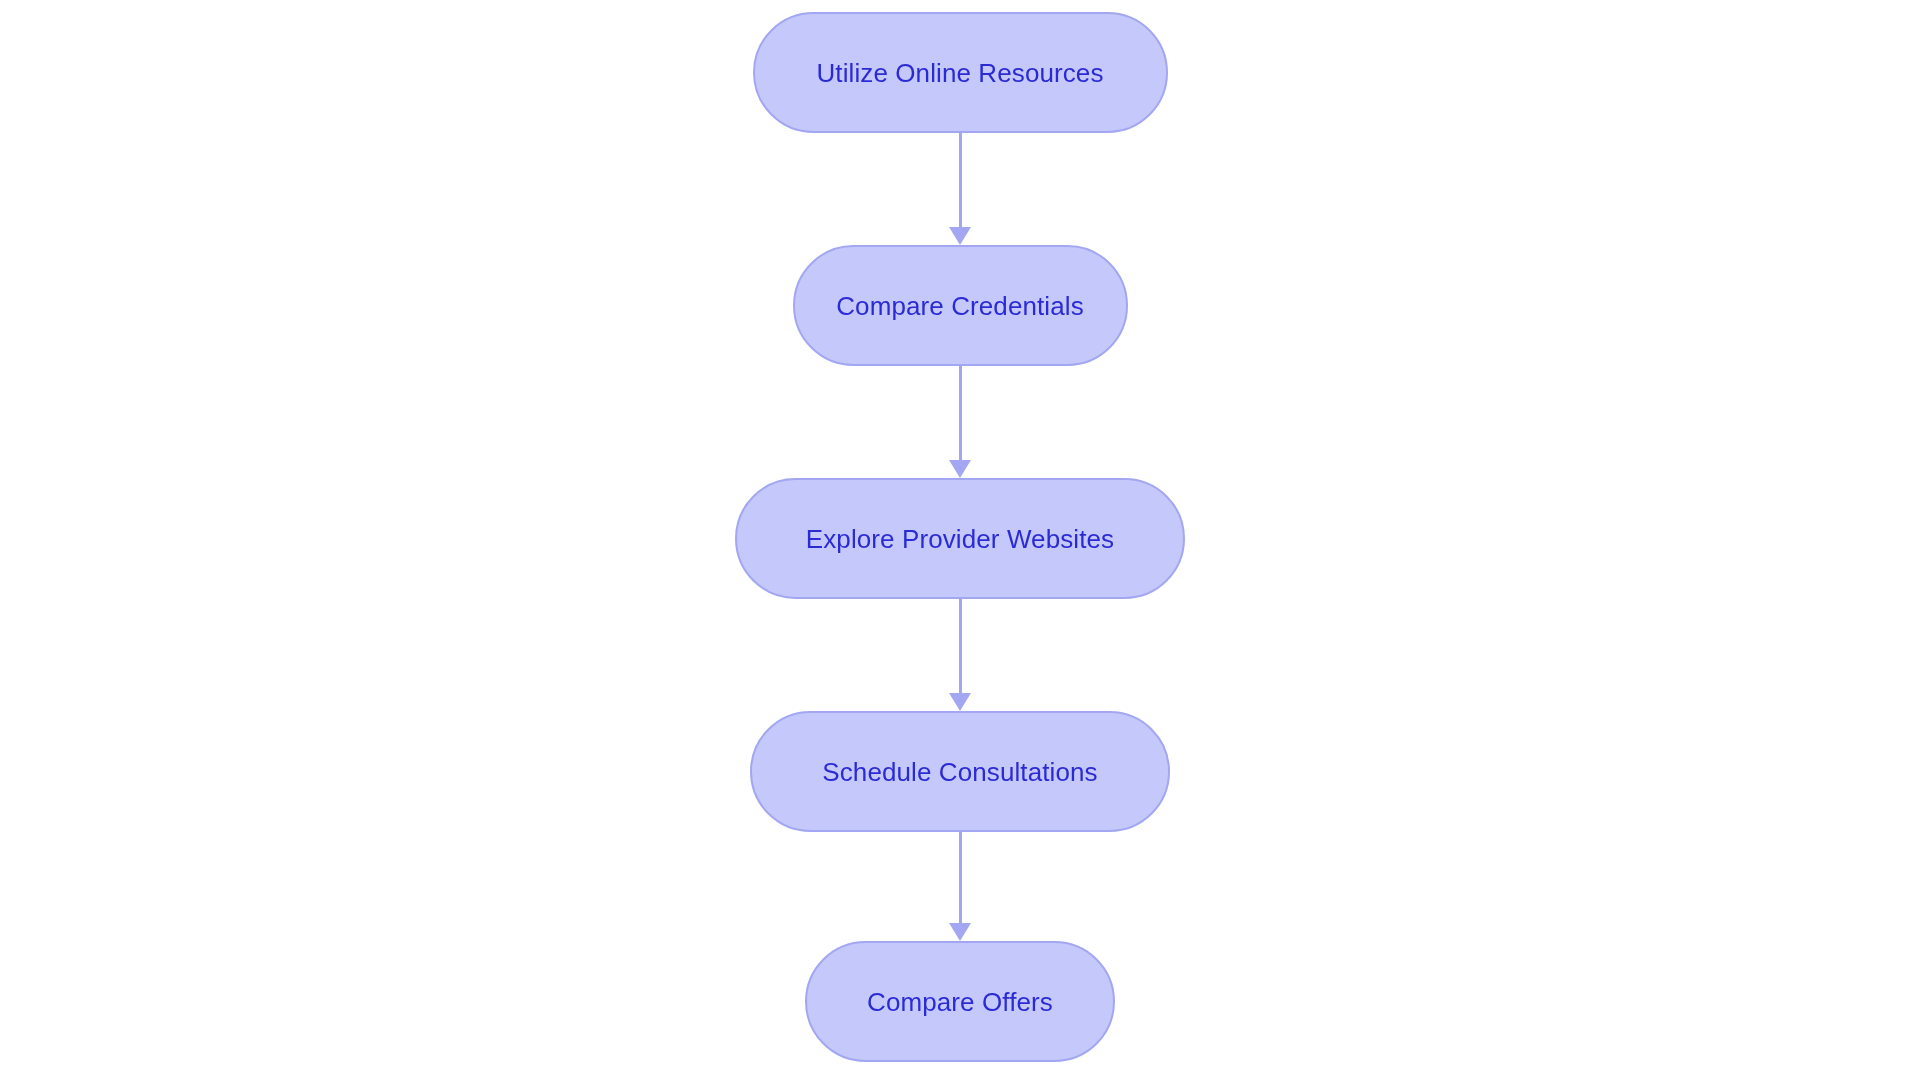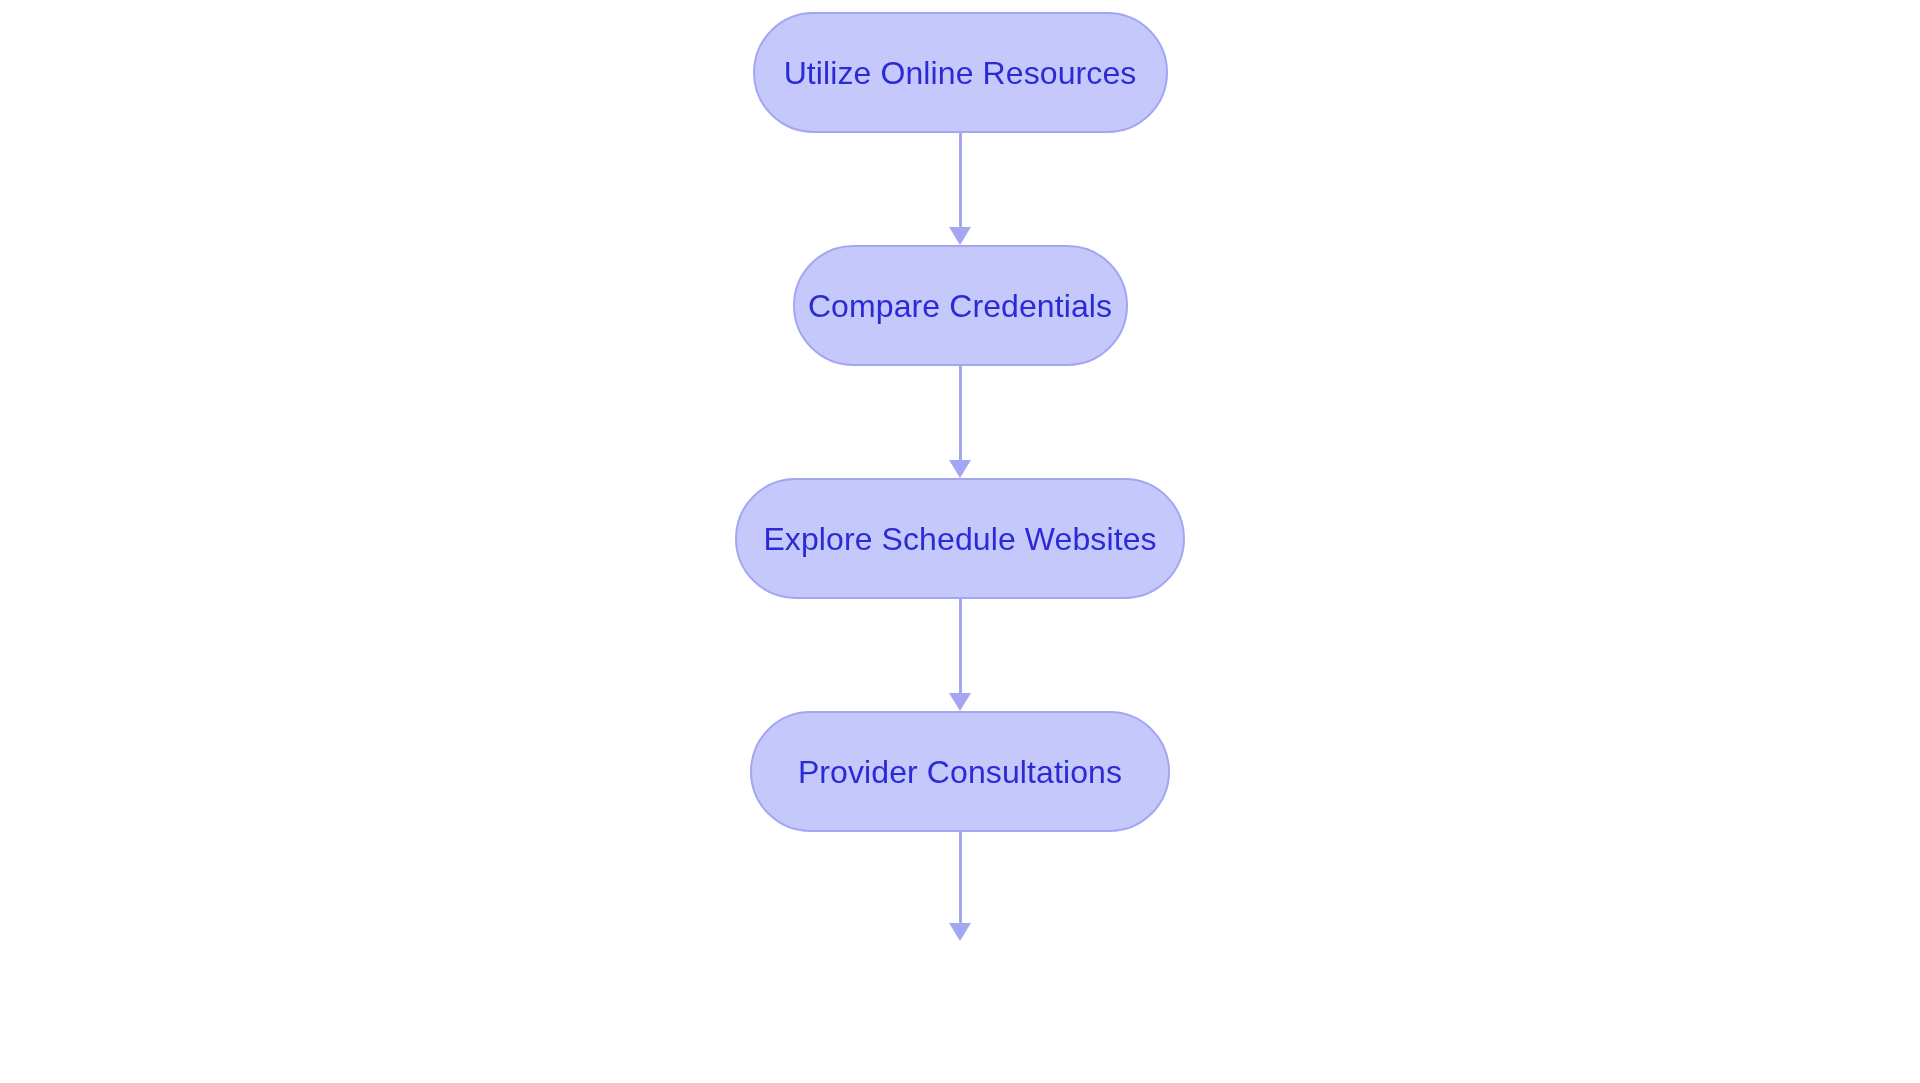--- a/index.html
+++ b/index.html
@@ -42,21 +42,21 @@
     height: 121px;
     display: flex;
     align-items: center;
     justify-content: center;
     padding: 0 34px;
     flex: none;
   }
   .node-label {
     color: #2b2bd6;
     font-family: "Liberation Sans", sans-serif;
-    font-size: 32px;
+    font-size: 26px;
     font-weight: 400;
     line-height: 1;
     letter-spacing: 0.1px;
     white-space: nowrap;
     text-align: left;
   }
 
   
   .node.w-1 { width: 415px; }
   .node.w-2 { width: 335px; }
@@ -117,32 +117,35 @@
     <div class="node w-2">
       <span class="node-label">Compare Credentials</span>
     </div>
 
     <div class="connector gap-2">
       <div class="shaft"></div>
       <div class="head"></div>
     </div>
 
     <div class="node w-3">
-      <span class="node-label">Explore Schedule Websites</span>
+      <span class="node-label">Explore Provider Websites</span>
     </div>
 
     <div class="connector gap-3">
       <div class="shaft"></div>
       <div class="head"></div>
     </div>
 
     <div class="node w-4">
-      <span class="node-label">Provider Consultations</span>
+      <span class="node-label">Schedule Consultations</span>
     </div>
 
     <div class="connector gap-4">
       <div class="shaft"></div>
       <div class="head"></div>
     </div>
 
+    <div class="node w-5">
+      <span class="node-label">Compare Offers</span>
+    </div>
 
   </div>
 </div>
 
 </body></html>

